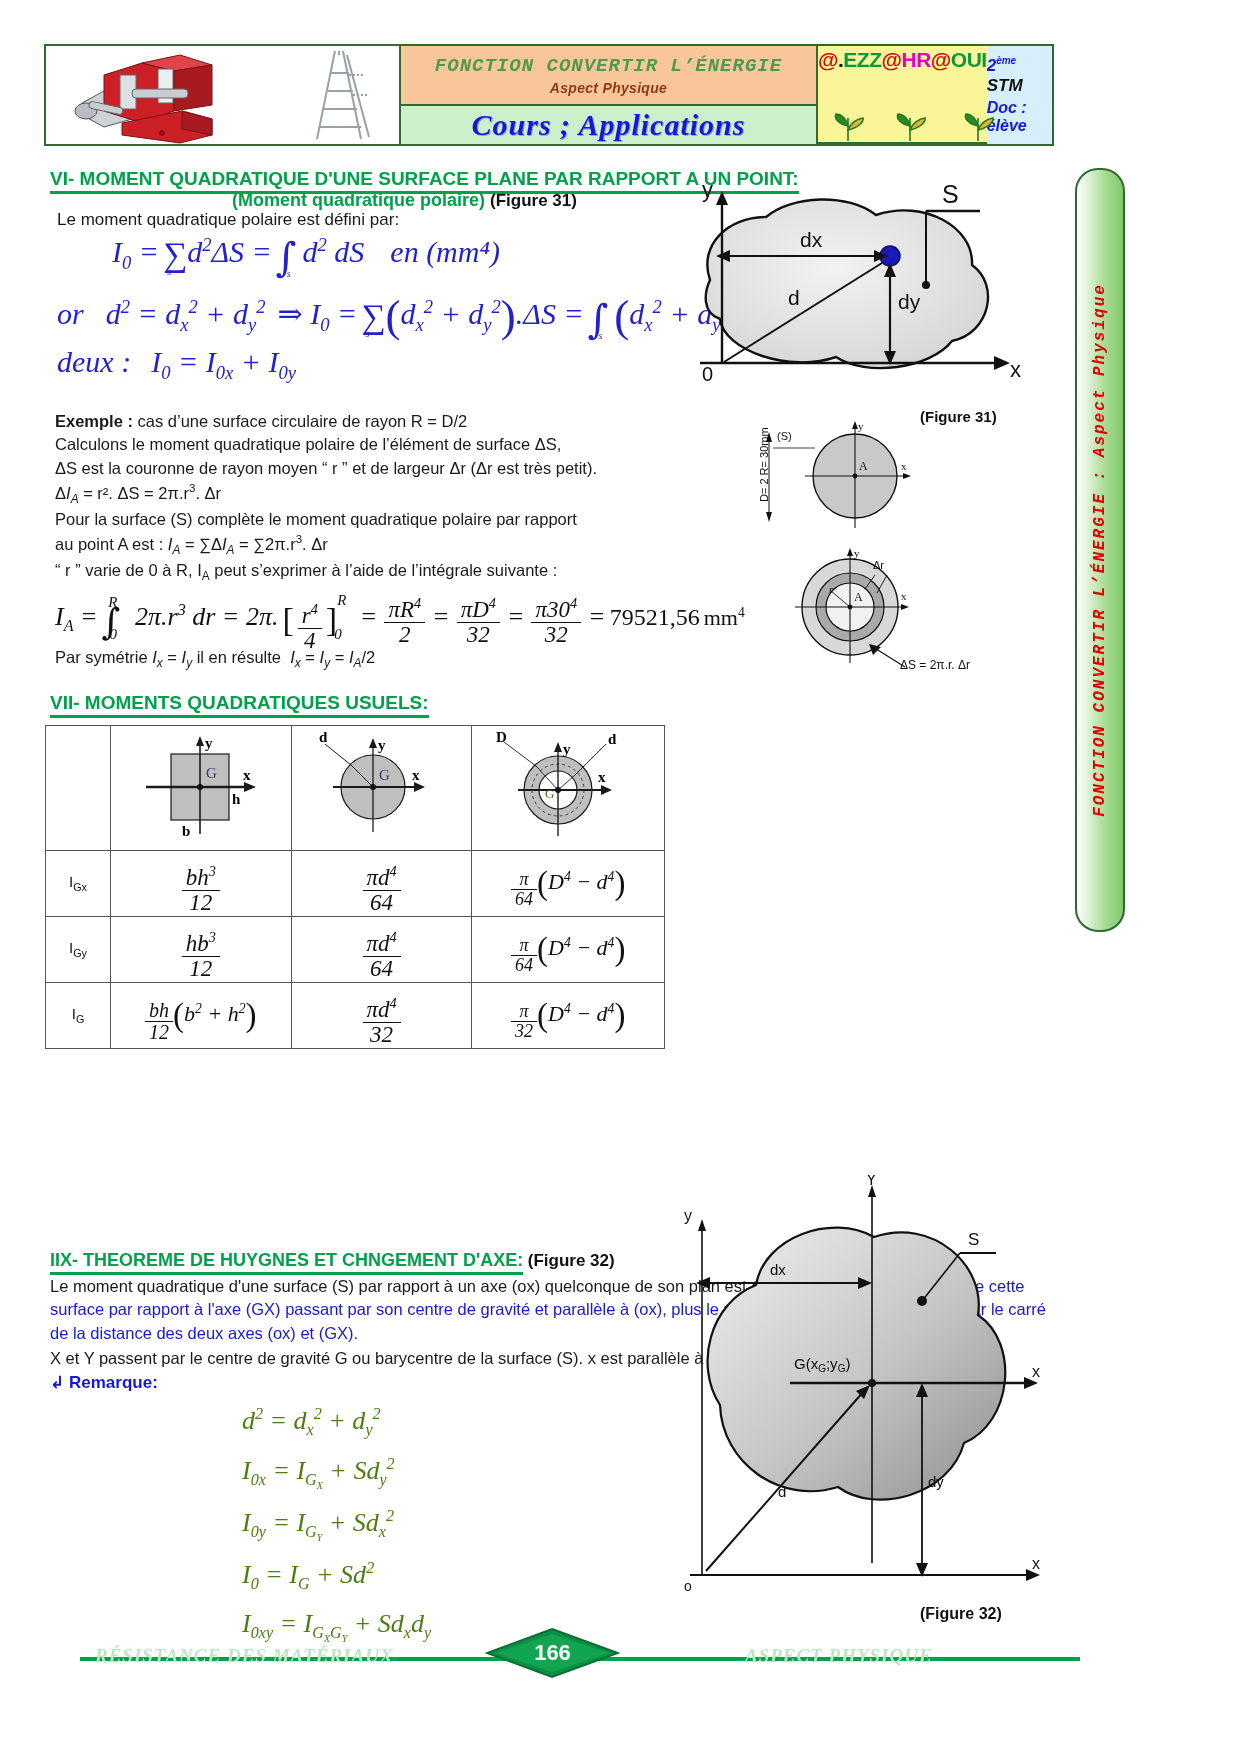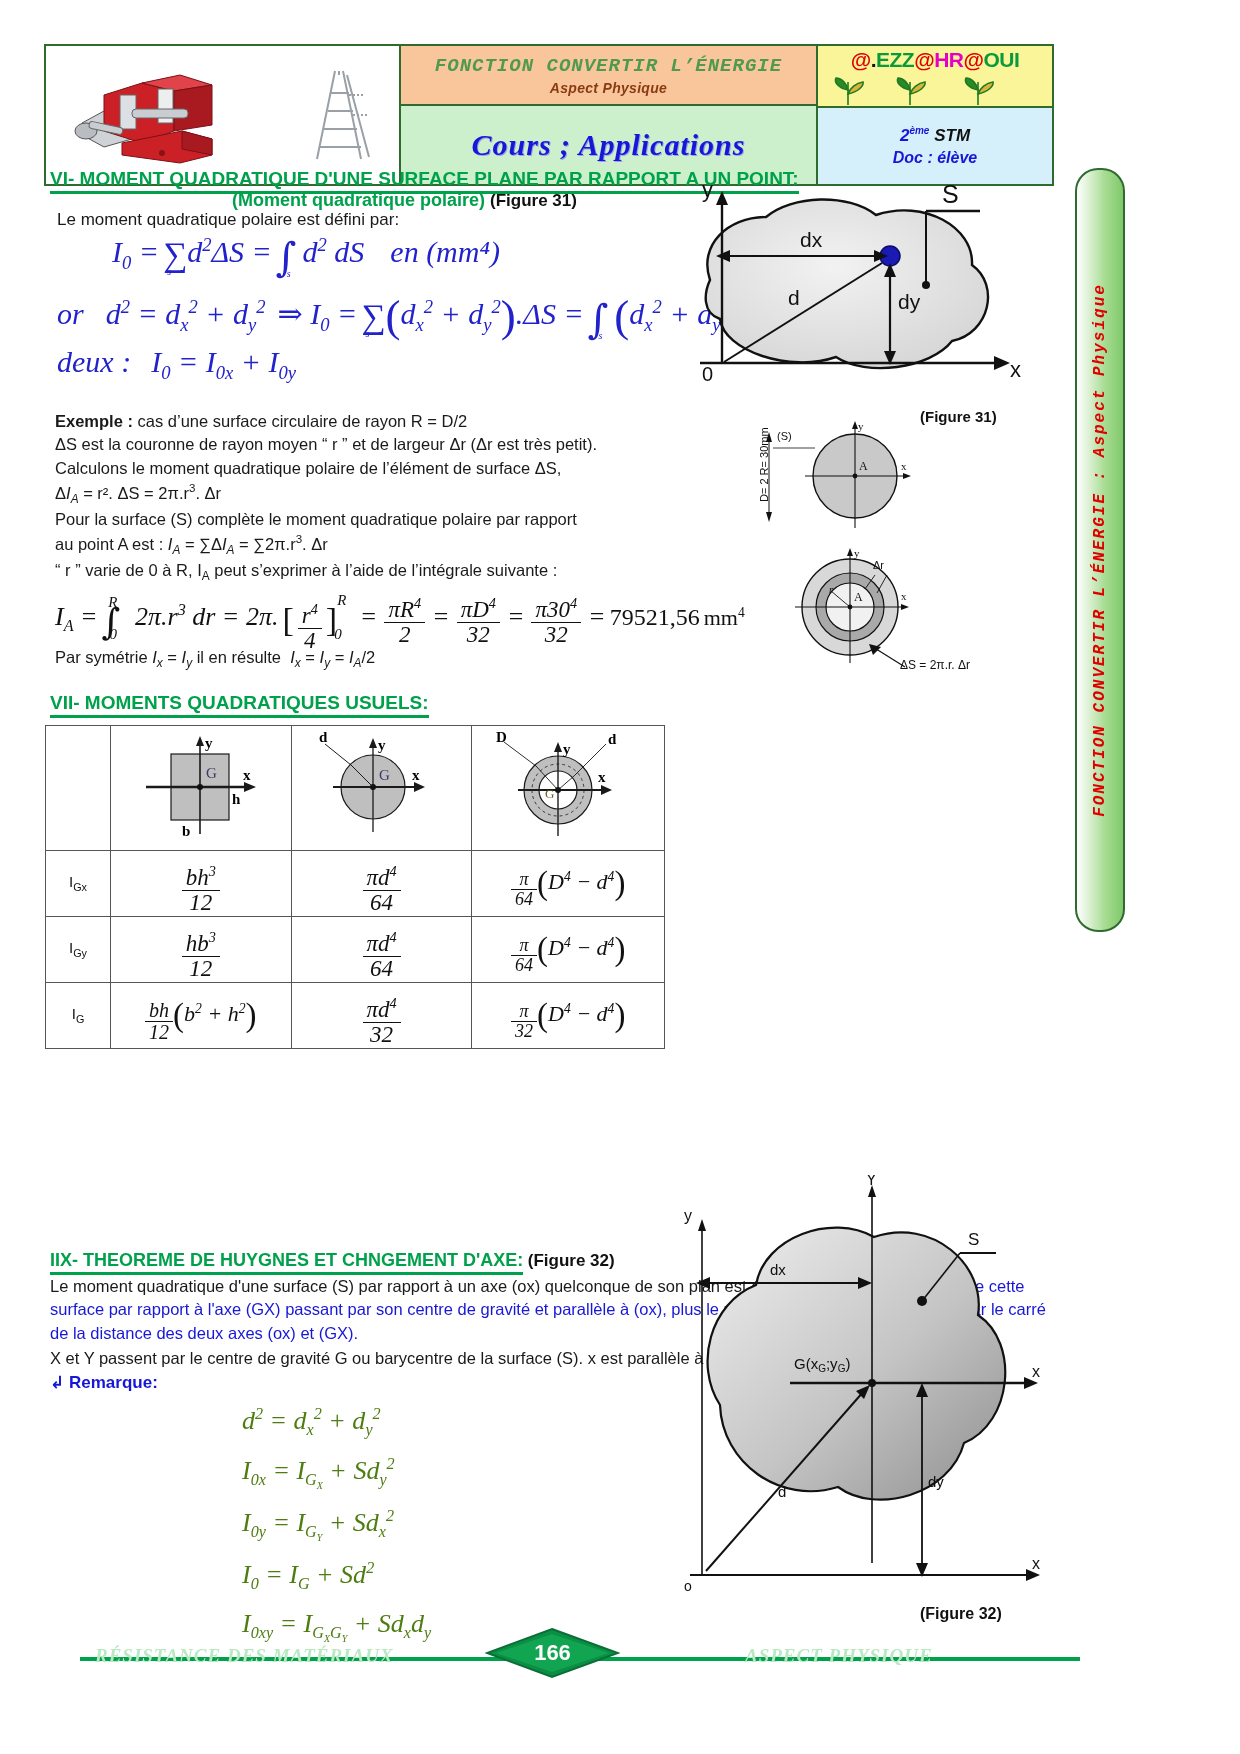--- a/index.html
+++ b/index.html
@@ -5,26 +5,26 @@
 <style>
   html,body{margin:0;padding:0;background:#fff;}
   body{
     width:1240px;height:1754px;position:relative;overflow:hidden;
     font-family:"Liberation Sans","DejaVu Sans",sans-serif;
     color:#1a1a1a;
   }
   .page{position:absolute;left:0;top:0;width:1240px;height:1754px;}
 
   
-  .header{position:absolute;left:44px;top:44px;width:1010px;height:142px;
+  .header{position:absolute;left:44px;top:44px;width:1010px;height:102px;
           border:2px solid #2f6b2f;display:flex;box-sizing:border-box;background:#fff;}
   .hdr-logos{width:355px;border-right:2px solid #2f6b2f;display:flex;
              align-items:center;justify-content:space-around;background:#fff;box-sizing:border-box;}
   .hdr-mid{width:415px;display:flex;flex-direction:column;box-sizing:border-box;}
-  .hdr-right{width:236px;display:flex;flex-direction:column;
+  .hdr-right{width:236px;display:flex;flex-direction:row;
              border-left:2px solid #2f6b2f;box-sizing:border-box;}
   .hdr-fn{flex:0 0 58px;background:#f9c69b;border-bottom:2px solid #2f6b2f;
           display:flex;flex-direction:column;align-items:center;justify-content:center;}
   .hdr-fn .l1{font-family:"Liberation Mono","DejaVu Sans Mono",monospace;
               font-style:italic;font-weight:bold;font-size:19px;color:#4f9a4f;letter-spacing:1px;}
   .hdr-fn .l2{font-family:"Liberation Sans",sans-serif;font-style:italic;font-weight:bold;
               font-size:14px;color:#8a3b12;margin-top:3px;letter-spacing:.3px;}
   .hdr-cours{flex:1;background:#ccf0cc;display:flex;align-items:center;justify-content:center;}
   .hdr-cours span{font-family:"Liberation Serif","DejaVu Serif",serif;font-style:italic;
                   font-weight:bold;font-size:30px;color:#1717d8;letter-spacing:1px;
@@ -243,22 +243,22 @@
   <div class="eq3 math">
     <span class="big">deux :</span>
     <span class="big" style="margin-left:16px;">I<sub class="ss">0</sub> = I<sub class="ss">0x</sub> + I<sub class="ss">0y</sub></span>
   </div>
 
   <div class="exemple para">
     <div>
       <b>Exemple :</b>
       <span>cas d’une surface circulaire de rayon R = D/2</span>
     </div>
+    <div>Calculons le moment quadratique polaire de l’élément de surface ΔS,</div>
     <div>ΔS est la couronne de rayon moyen “ r ” et de largeur Δr (Δr est très petit).</div>
-    <div>Calculons le moment quadratique polaire de l’élément de surface ΔS,</div>
     <div>Δ<i>I<sub class="lb">A</sub></i> = r². ΔS = 2π.r<sup style="font-size:.7em">3</sup>. Δr</div>
     <div>Pour la surface (S) complète le moment quadratique polaire par rapport</div>
     <div>au point A est : <i>I<sub class="lb">A</sub></i> = ∑Δ<i>I<sub class="lb">A</sub></i> = ∑2π.r<sup style="font-size:.7em">3</sup>. Δr</div>
     <div>“ r ” varie de 0 à R, I<sub class="lb">A</sub> peut s’exprimer à l’aide de l’intégrale suivante :</div>
   </div>
 
   <div class="eq4 mb">
     <span style="font-size:26px;">I<sub class="ss">A</sub> =</span>
     <span class="intg" style="font-size:36px;">∫</span><sup class="sp" style="position:relative;left:-12px;top:-12px;font-size:15px;">R</sup><sub class="ss" style="position:relative;left:-20px;top:10px;font-size:15px;">0</sub>
     <span style="font-size:26px;margin-left:-6px;">2π.r<sup class="sp">3</sup> dr = 2π.</span>

